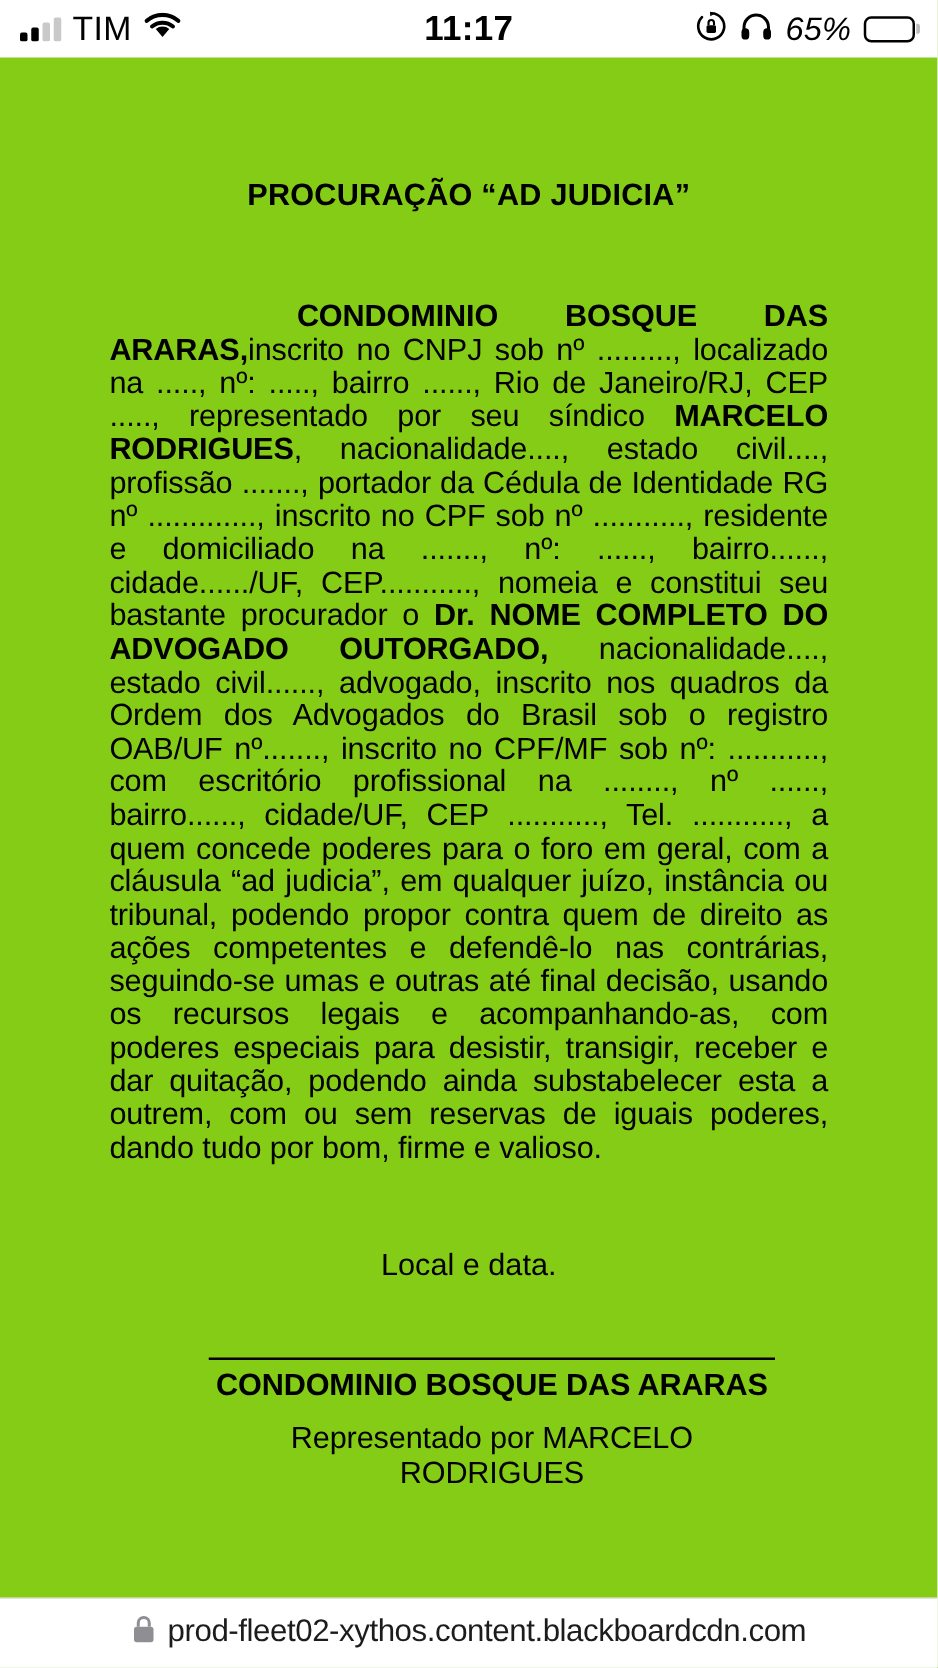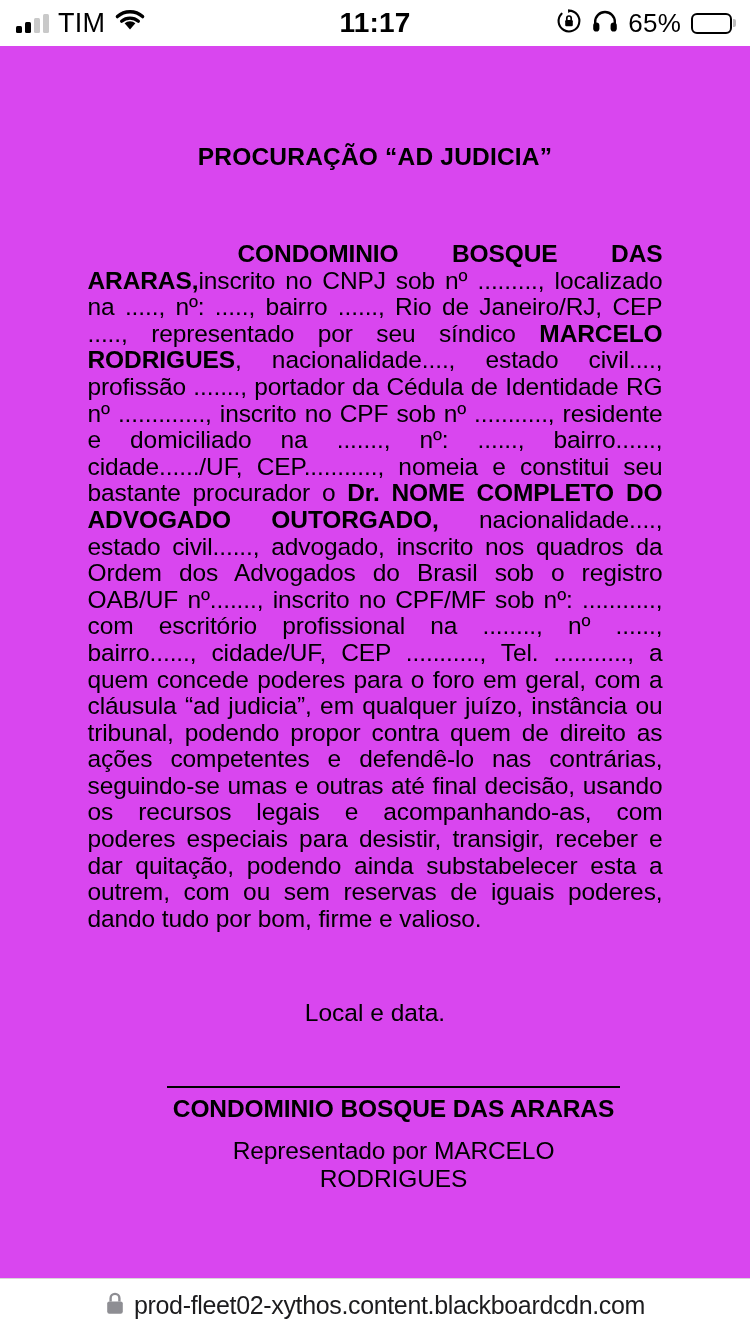--- a/index.html
+++ b/index.html
@@ -89,20 +89,21 @@
     gap: 10px;
     flex: 0 0 auto;
     position: relative;
     z-index: 2;
   }
 
   .battery-pct {
     font-size: 26px;
     font-weight: 400;
     letter-spacing: 0.2px;
+    font-style: italic;
   }
 
   .battery {
     position: relative;
     width: 41px;
     height: 21px;
     border: 2.5px solid #000;
     border-radius: 6px;
     padding: 2px;
   }
@@ -121,21 +122,21 @@
     height: 100%;
     width: 65%;
     background: #000;
     border-radius: 2.5px;
   }
 
   
   .doc-area {
     flex: 1 1 auto;
     position: relative;
-    background: #d946ef;
+    background: #84cc16;
     overflow: hidden;
   }
 
   .doc-title {
     margin-top: 97px;
     text-align: center;
     font-size: 24.5px;
     font-weight: 700;
     letter-spacing: 0.2px;
     color: #000;

